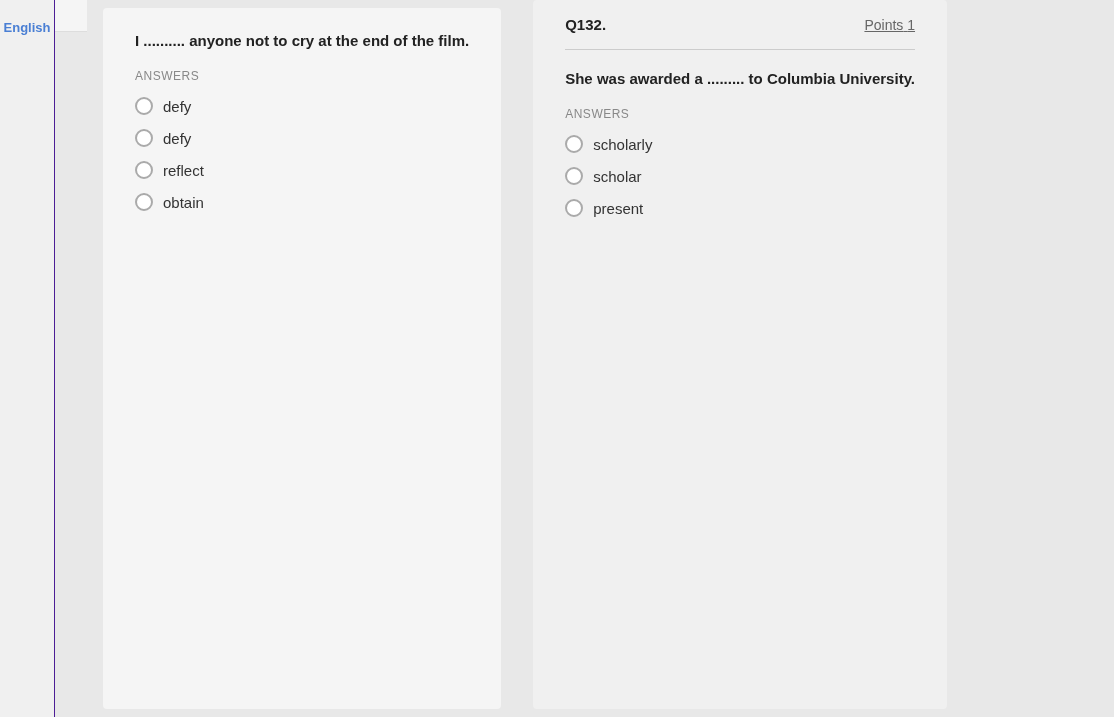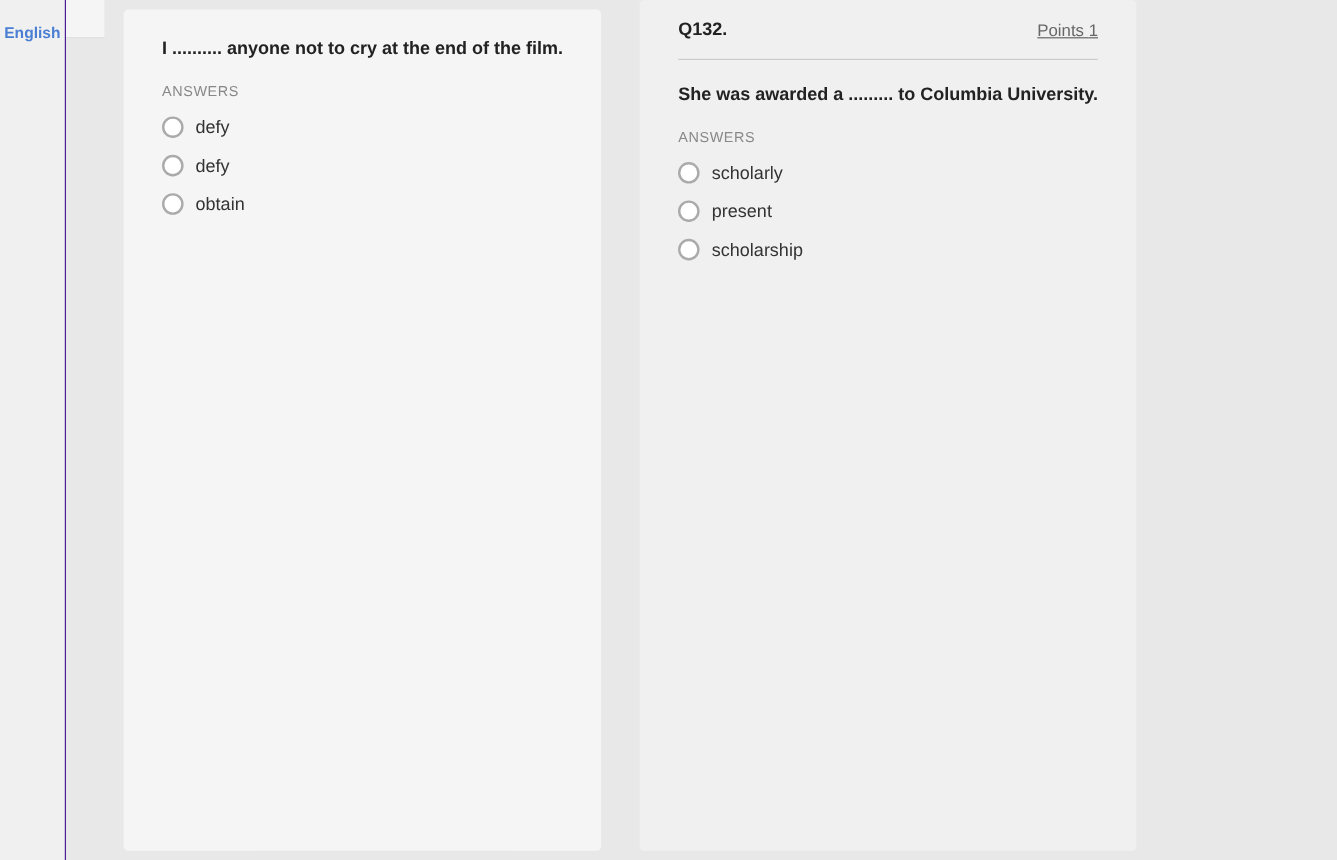--- a/index.html
+++ b/index.html
@@ -158,20 +158,24 @@
     <div class="answer-option">
       <span class="radio-circle"></span>
       <span class="answer-text">defy</span>
     </div>
     <div class="answer-option">
       <span class="radio-circle"></span>
       <span class="answer-text">defy</span>
     </div>
     <div class="answer-option">
       <span class="radio-circle"></span>
+      <span class="answer-text">reflect</span>
+    </div>
+    <div class="answer-option">
+      <span class="radio-circle"></span>
       <span class="answer-text">obtain</span>
     </div>
   </div>
 
   <div class="second-card">
     <div class="second-card-header">
       <span class="question-number">Q132.</span>
       <span class="points-label">
         <span>Points</span>&nbsp;<span>1</span>
       </span>
@@ -180,21 +184,21 @@
 
     <div class="question-text">She was awarded a ......... to Columbia University.</div>
     <div class="answers-label">Answers</div>
 
     <div class="answer-option">
       <span class="radio-circle"></span>
       <span class="answer-text">scholarly</span>
     </div>
     <div class="answer-option">
       <span class="radio-circle"></span>
+      <span class="answer-text">scholar</span>
+    </div>
+    <div class="answer-option">
+      <span class="radio-circle"></span>
       <span class="answer-text">present</span>
     </div>
-    <div class="answer-option">
-      <span class="radio-circle"></span>
-      <span class="answer-text">scholarship</span>
-    </div>
   </div>
 
 </div>
 
 </body></html>

